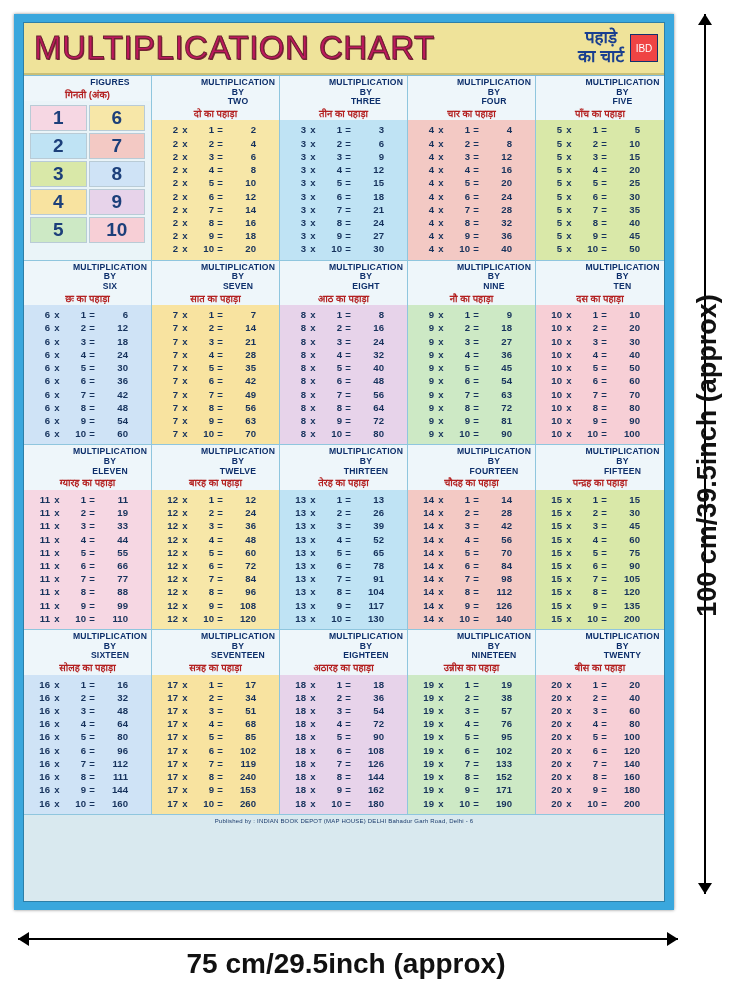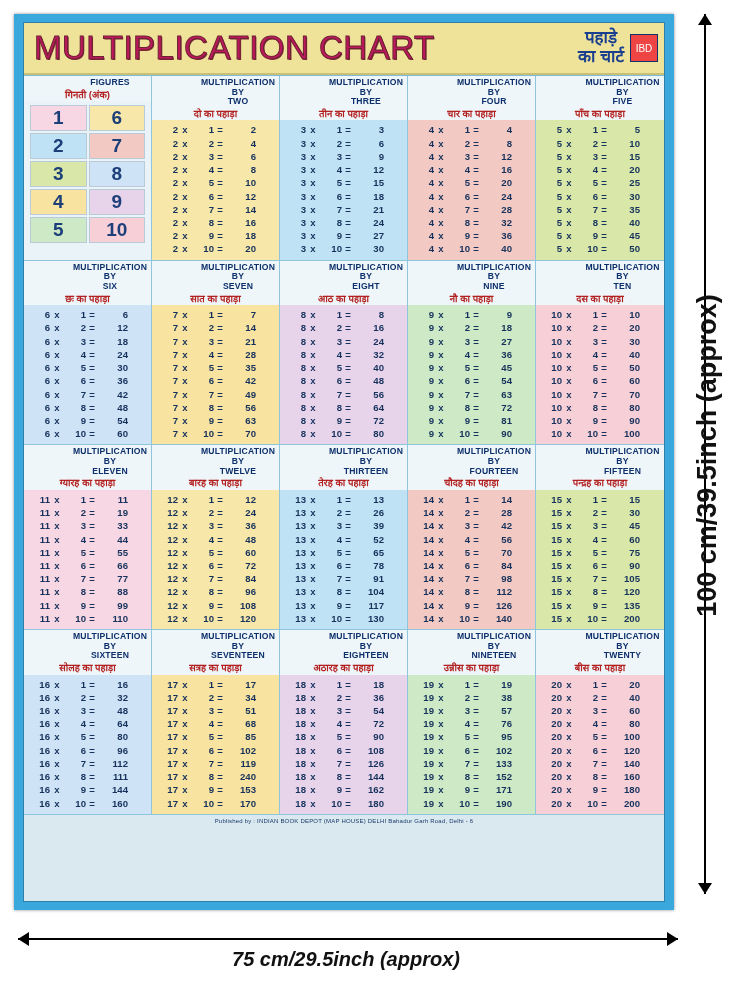--- a/index.html
+++ b/index.html
@@ -28,21 +28,21 @@
     position:absolute; left:18px; top:938px; width:660px; height:2px; background:#000;
   }
   .arrow-h:before,.arrow-h:after{
     content:""; position:absolute; top:-6px; height:0;width:0;
     border-top:7px solid transparent;border-bottom:7px solid transparent;
   }
   .arrow-h:before{left:0;border-right:11px solid #000;}
   .arrow-h:after{right:0;border-left:11px solid #000;}
   .dim-bottom{
     position:absolute; left:0; top:948px; width:692px; text-align:center;
-    font-size:20px; font-weight:bold; color:#111;font-style:italic;
+    font-size:28px; font-weight:bold; color:#111;
   }
 
   
   .poster{
     position:absolute; left:14px; top:14px; width:660px; height:896px;
     background:#3aa7dd;
     box-shadow:0 0 3px rgba(0,0,0,.45);
     overflow:hidden;
   }
   .poster-inner{
@@ -1437,21 +1437,21 @@
               <span class="c-x">x</span>
               <span class="c-b">9</span>
               <span class="c-eq">=</span>
               <span class="c-r">153</span>
             </div>
             <div class="row">
               <span class="c-a">17</span>
               <span class="c-x">x</span>
               <span class="c-b">10</span>
               <span class="c-eq">=</span>
-              <span class="c-r">170</span>
+              <span class="c-r">260</span>
             </div>
           </div>
         </div>
         <div class="block" style="background: rgb(231, 211, 234);">
           <div class="bhead">
             <div class="en">
               <div>MULTIPLICATION BY</div>
               <div>EIGHTEEN</div>
             </div>
             <div class="hi">अठारह का पहाड़ा</div>

